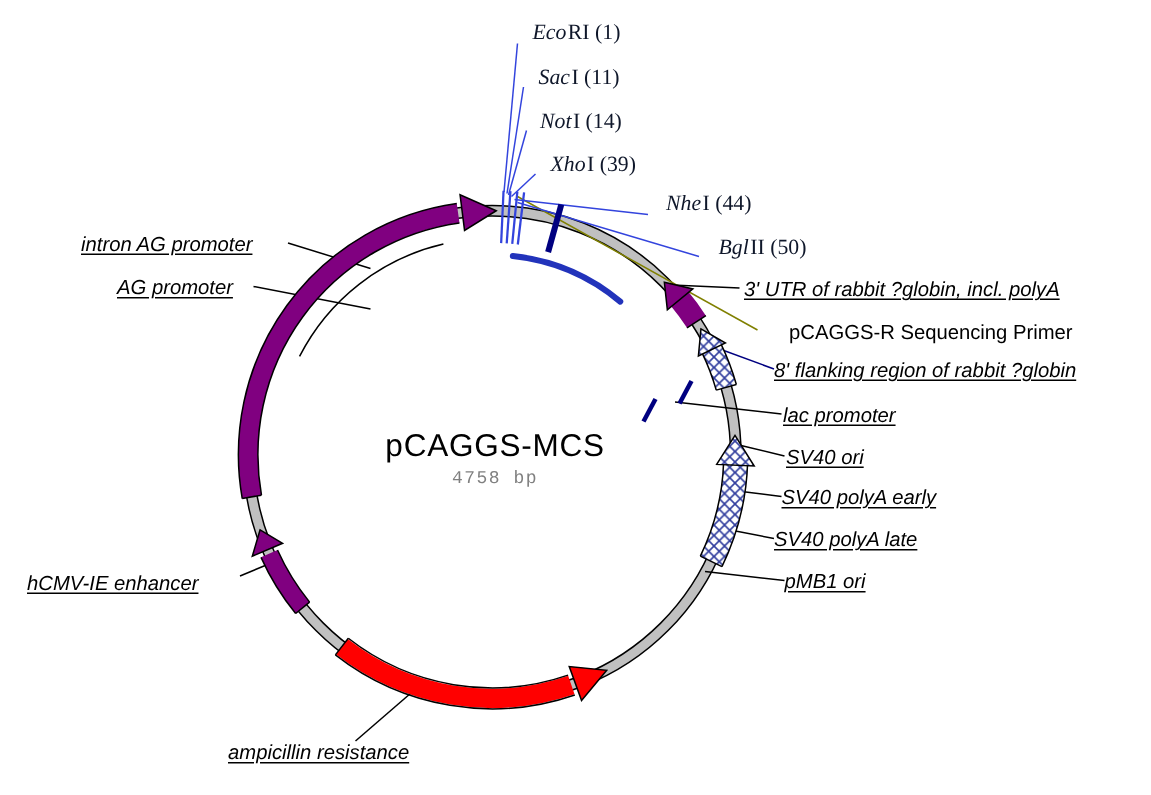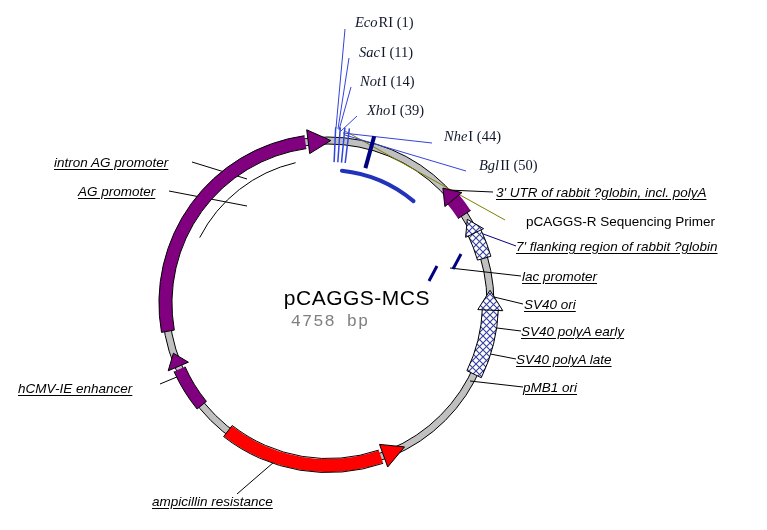--- a/index.html
+++ b/index.html
@@ -4,24 +4,24 @@
 <style>
   html,body{margin:0;padding:0;background:#ffffff;}
   .stage{position:relative;width:767px;height:530px;background:#ffffff;overflow:hidden;
          font-family:"Liberation Sans",sans-serif;}
   .stage svg{position:absolute;left:0;top:0;}
   .lbl{position:absolute;font-size:13.5px;color:#000;white-space:nowrap;line-height:15px;}
   .u{text-decoration:underline;text-underline-offset:2px;font-style:italic;}
   .enz{position:absolute;font-size:14.5px;color:#0f172a;white-space:nowrap;
        font-family:"Liberation Serif",serif;line-height:15px;margin-left:11px;}
   .enz i{font-style:italic;margin-right:1px;}
-  .title{position:absolute;left:230px;top:286px;width:200px;text-align:right;
+  .title{position:absolute;left:230px;top:286px;width:200px;text-align:center;
          font-size:21px;color:#000;letter-spacing:0.5px;}
   .size{position:absolute;left:230px;top:312px;width:200px;text-align:center;
-        font-size:17px;color:#808080;font-family:"Liberation Mono","DejaVu Sans Mono",monospace;
+        font-size:12px;color:#808080;font-family:"Liberation Mono","DejaVu Sans Mono",monospace;
         font-weight:300;letter-spacing:1px;}
 </style>
 </head>
 <body>
 
 <div class="stage">
 
   <svg width="767" height="530" viewBox="0 0 767 530">
     <defs>
       <pattern id="hatch" width="7" height="7" patternUnits="userSpaceOnUse">
@@ -136,20 +136,20 @@
   <div class="enz" style="left:433px;top:129px;"><i>Nhe</i><span>I (44)</span></div>
   <div class="enz" style="left:468px;top:158px;"><i>Bgl</i><span>II (50)</span></div>
 
   <div class="lbl u" style="left:54px;top:155px;">intron AG promoter</div>
   <div class="lbl u" style="left:78px;top:184px;">AG promoter</div>
   <div class="lbl u" style="left:152px;top:494px;">ampicillin resistance</div>
   <div class="lbl u" style="left:18px;top:381px;">hCMV-IE enhancer</div>
 
   <div class="lbl u" style="left:496px;top:185px;">3' UTR of rabbit ?globin, incl. polyA</div>
   <div class="lbl" style="left:506px;top:214px;margin-left:20px;">pCAGGS-R Sequencing Primer</div>
-  <div class="lbl u" style="left:516px;top:239px;">7' flanking region of rabbit ?globin</div>
+  <div class="lbl u" style="left:516px;top:239px;">8' flanking region of rabbit ?globin</div>
   <div class="lbl u" style="left:522px;top:269px;">lac promoter</div>
   <div class="lbl u" style="left:524px;top:297px;">SV40 ori</div>
   <div class="lbl u" style="left:521px;top:324px;text-align:center;">SV40 polyA early</div>
   <div class="lbl u" style="left:516px;top:352px;">SV40 polyA late</div>
   <div class="lbl u" style="left:523px;top:380px;">pMB1 ori</div>
 
 </div>
 
 </body></html>

